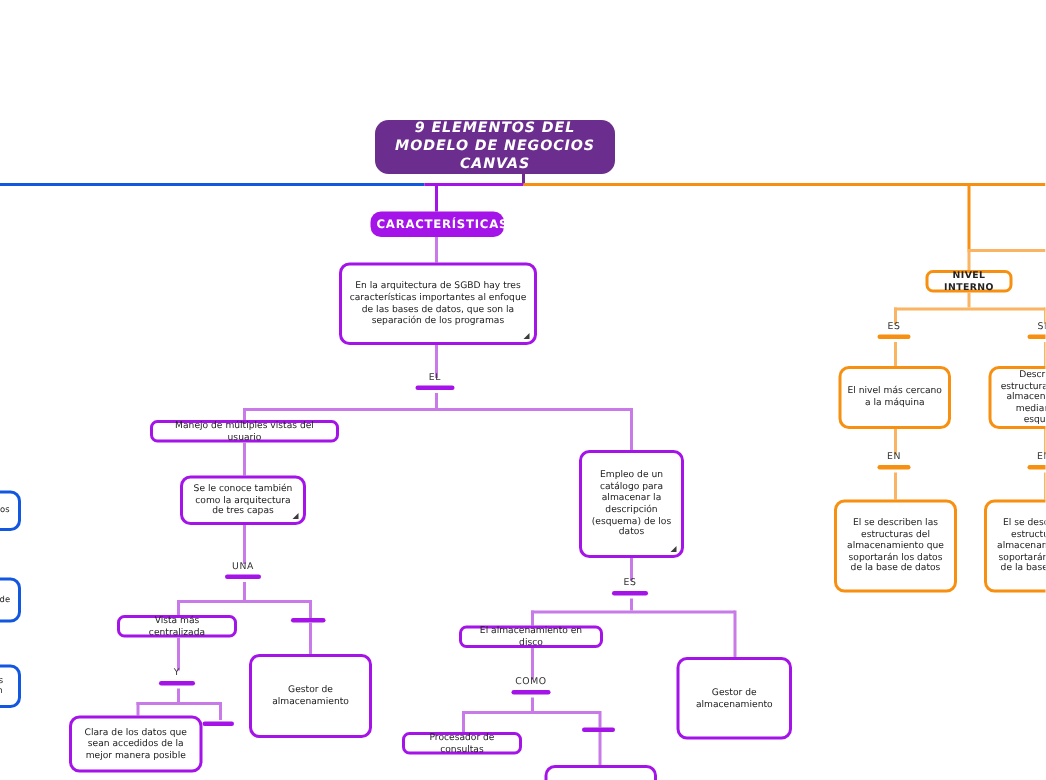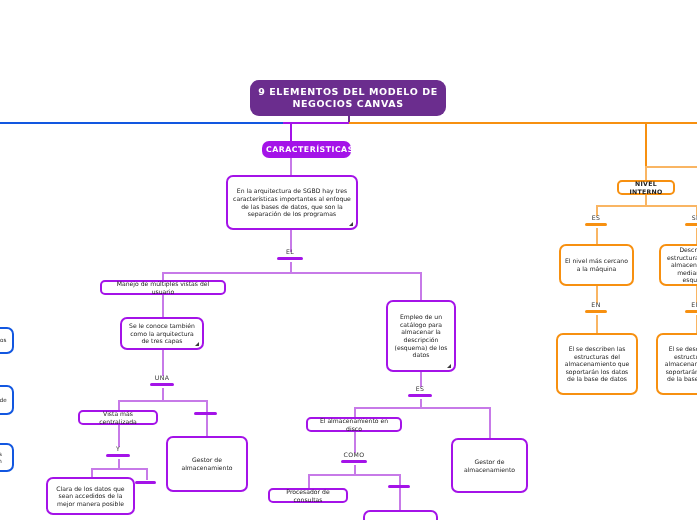--- a/index.html
+++ b/index.html
@@ -98,33 +98,33 @@
     width: 0; height: 0;
     border-left: 4px solid transparent;
     border-bottom: 4px solid #3b3b3b;
   }
 </style>
 </head>
 <body>
 
 <div id="canvas">
 
-  <div class="node title-node" style="left:250px; top:80px; width:196px; height:36px;">
+  <div class="node title-node" style="left:250px; top:80px; width:160px; height:36px;font-style:italic;">
     <span>9 ELEMENTOS DEL MODELO DE NEGOCIOS CANVAS</span>
   </div>
 
   <div class="ln vline" style="left:348px; top:116px; height:7px; background:#6b2d8e;"></div>
 
   <div class="ln hline" style="left:0px; top:122px; width:283px; background:#1257e0;"></div>
   <div class="ln hline" style="left:283px; top:122px; width:66px; background:#a413e8;"></div>
   <div class="ln hline" style="left:349px; top:122px; width:348px; background:#f79010;"></div>
 
   <div class="ln vline" style="left:290px; top:122px; height:19px; background:#a413e8;"></div>
 
-  <div class="node pill-node" style="left:262px; top:141px; width:89px; height:17px;">
+  <div class="node pill-node" style="left:247px; top:141px; width:89px; height:17px;">
     <span>CARACTERÍSTICAS</span>
   </div>
 
   <div class="ln vline" style="left:290px; top:158px; height:17px; background:#c77ae8;"></div>
 
   <div class="node pbox" style="left:226px; top:175px; width:132px; height:55px;">
     <span>En la arquitectura de SGBD hay tres características importantes al enfoque de las bases de datos, que son la separación de los programas</span>
     <i class="grip"></i>
   </div>
 

